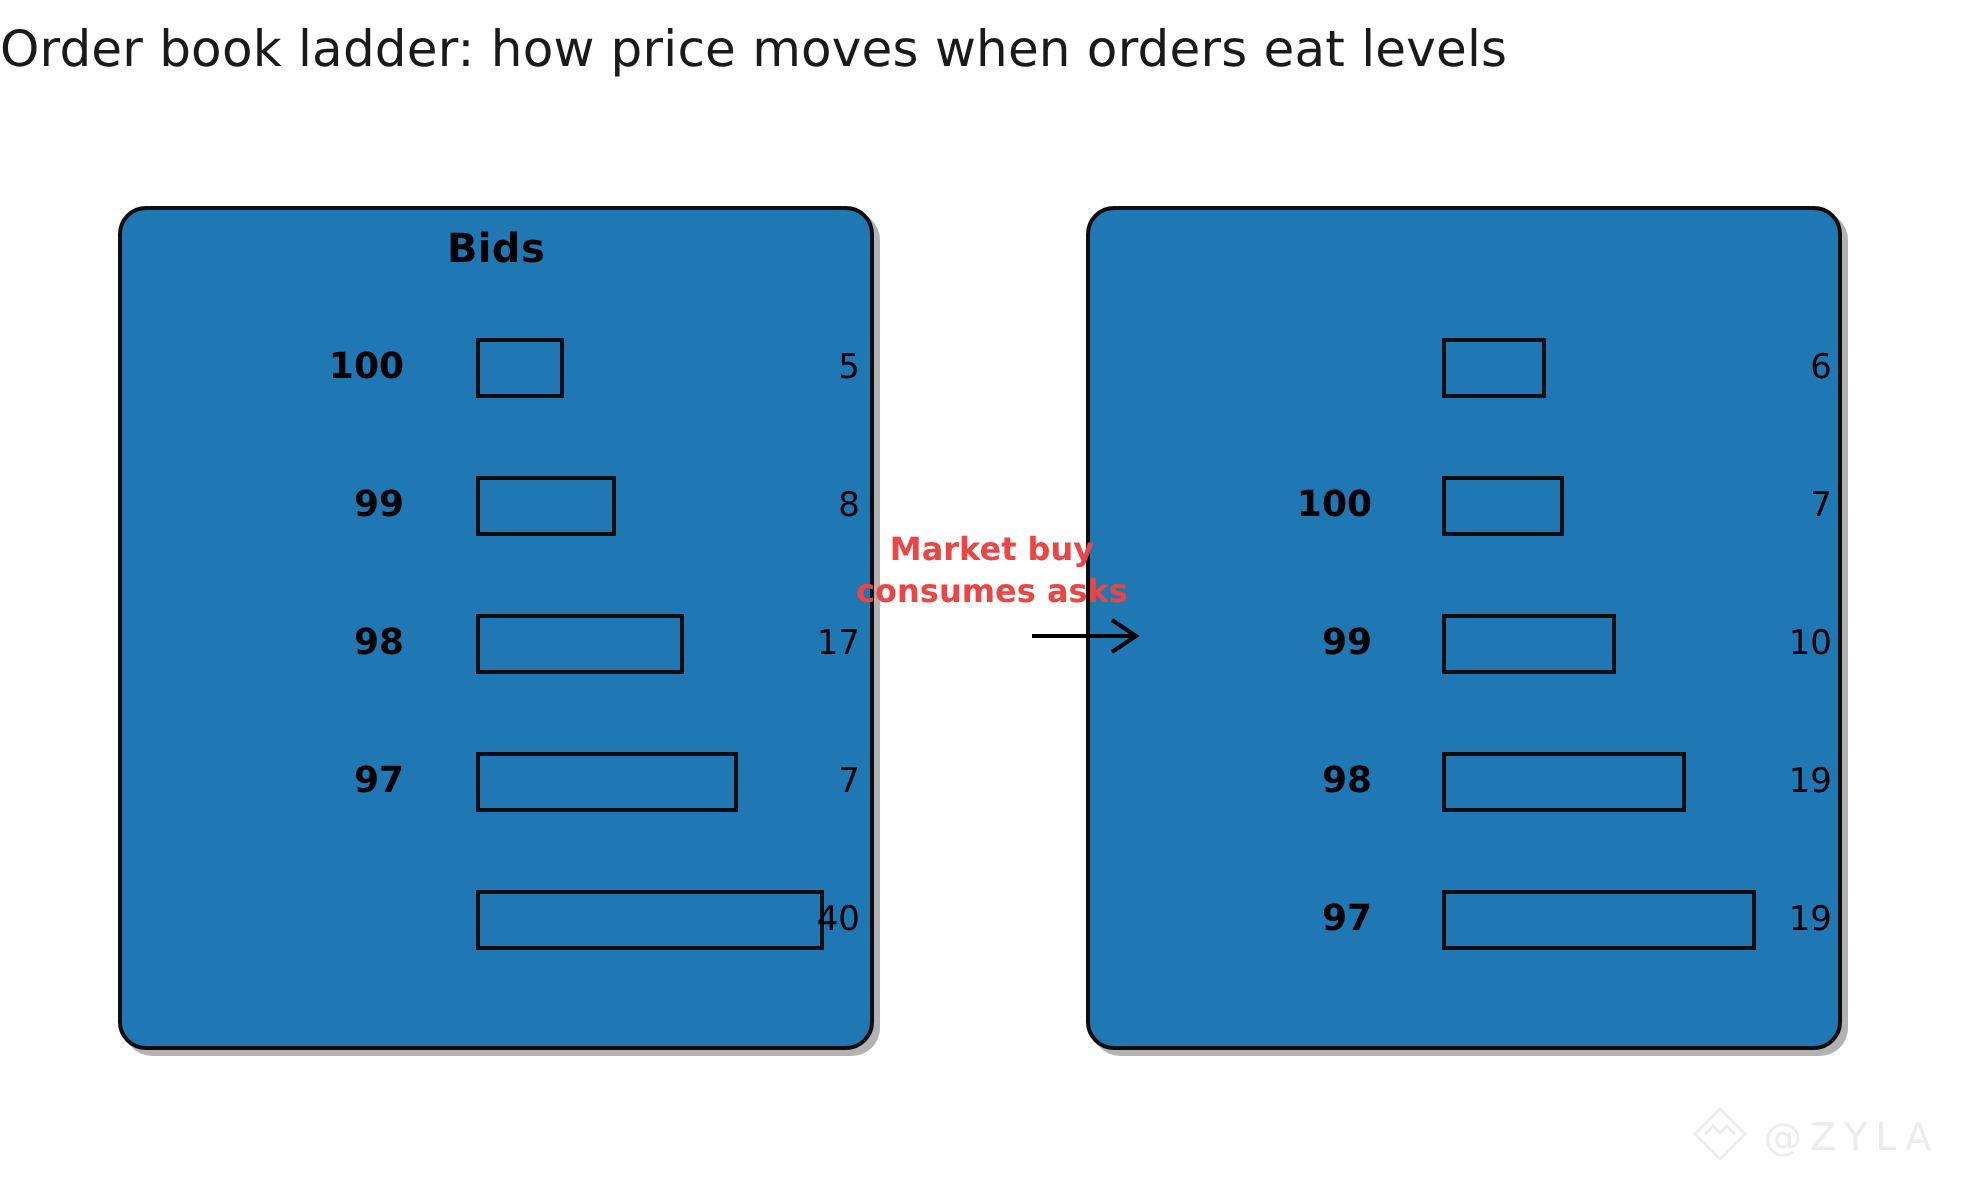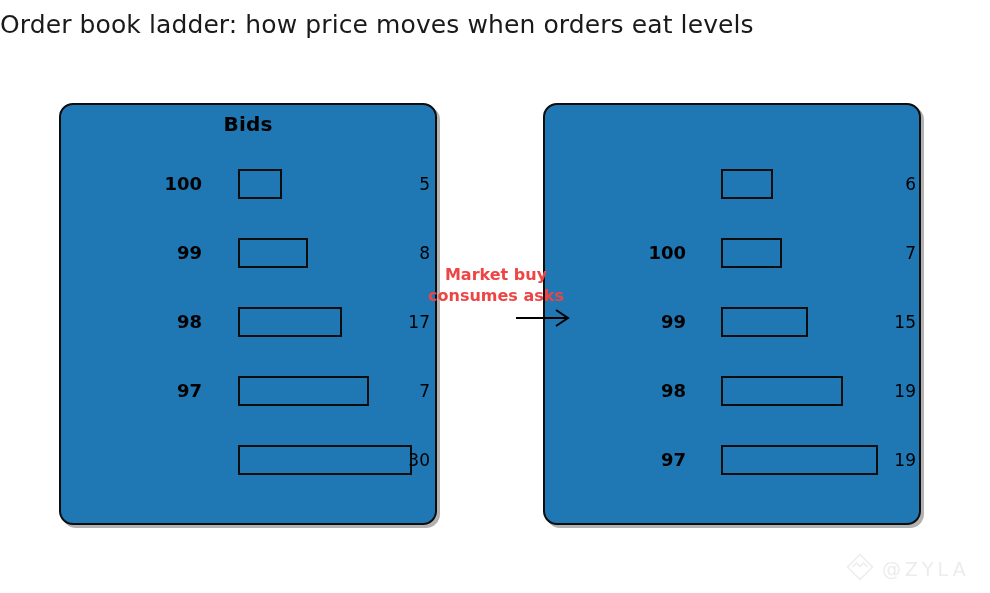--- a/index.html
+++ b/index.html
@@ -186,40 +186,40 @@
           <div class="bar" style="width: 104.4px;"></div>
           <div class="size-label">17</div>
         </div>
         <div class="row" style="top: 269px;">
           <div class="price-label">97</div>
           <div class="bar" style="width: 130.5px;"></div>
           <div class="size-label">7</div>
         </div>
         <div class="row" style="top: 338px;">
           <div class="bar" style="width: 174px;"></div>
-          <div class="size-label">30</div>
+          <div class="size-label">40</div>
         </div>
       </div>
   </div>
 
   <div class="panel" id="panel-asks">
     <div class="ladder" id="ladder-asks">
         <div class="row" style="top: 62px;">
           <div class="bar" style="width: 52.2px;"></div>
           <div class="size-label">6</div>
         </div>
         <div class="row" style="top: 131px;">
           <div class="price-label">100</div>
           <div class="bar" style="width: 60.9px;"></div>
           <div class="size-label">7</div>
         </div>
         <div class="row" style="top: 200px;">
           <div class="price-label">99</div>
           <div class="bar" style="width: 87px;"></div>
-          <div class="size-label">15</div>
+          <div class="size-label">10</div>
         </div>
         <div class="row" style="top: 269px;">
           <div class="price-label">98</div>
           <div class="bar" style="width: 121.8px;"></div>
           <div class="size-label">19</div>
         </div>
         <div class="row" style="top: 338px;">
           <div class="price-label">97</div>
           <div class="bar" style="width: 156.6px;"></div>
           <div class="size-label">19</div>

